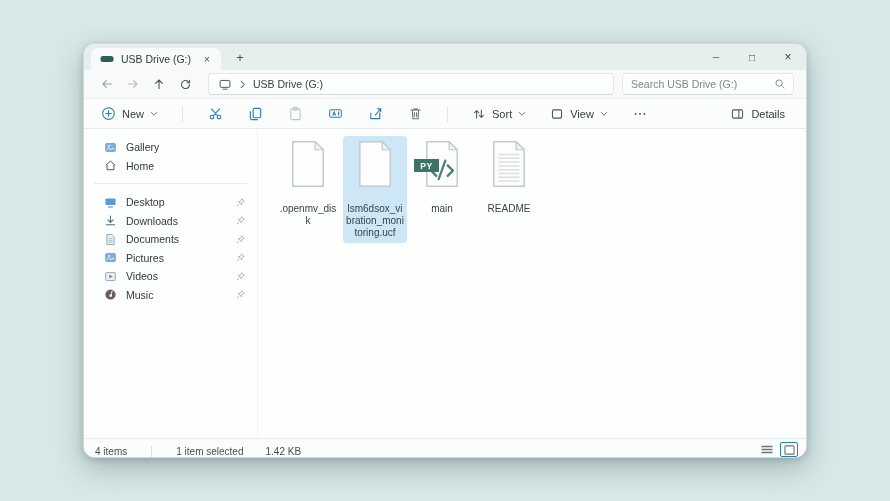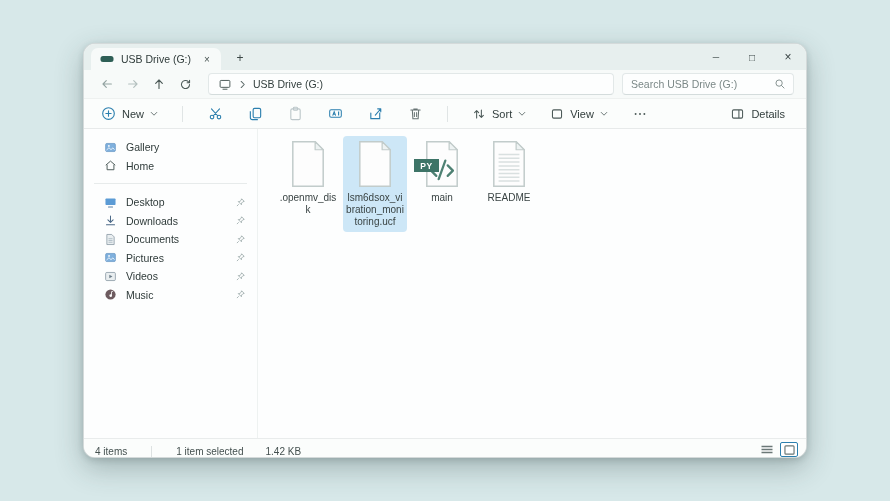--- a/index.html
+++ b/index.html
@@ -70,21 +70,21 @@
   .side-sep { height:1px; background:#e7ebeb; margin:8px 10px 9px 10px; }
   .content { flex:1; padding:7px 8px 8px 18px; display:flex; flex-wrap:wrap; align-content:flex-start; align-items:flex-start; gap:0 3px; }
   .file-item { width:64px; display:flex; flex-direction:column; align-items:center; padding:3px 3px 4px; border-radius:4px; }
   .file-item.selected { background:#cde7f7; }
   .file-icon { width:44px; height:50px; position:relative; display:flex; align-items:center; justify-content:center; }
   .file-badge {
     position:absolute; left:-6px; top:20px; width:25px; height:13px; background:#3d7467;
     color:#fff; font-size:8.5px; font-weight:bold; display:flex; align-items:center; justify-content:center;
     letter-spacing:.5px;
   }
-  .file-label { margin-top:3px; font-size:10px; line-height:12px; text-align:center; color:#3a4444; max-width:62px; overflow-wrap:anywhere; }
+  .file-label { margin-top:14px; font-size:10px; line-height:12px; text-align:center; color:#3a4444; max-width:62px; overflow-wrap:anywhere; }
   
   .statusbar {
     height:19px; flex:0 0 auto; background:#fbfdfc; border-top:1px solid #e9ecec;
     display:flex; align-items:flex-end; padding:0 8px 0 11px; font-size:10px; color:#44504f; gap:24px;
   }
   .status-divider { width:1px; height:11px; background:#dde2e2; }
   .status-size { margin-left:-2px; }
   .view-toggles { margin-left:auto; display:flex; align-items:center; gap:4px; }
   .view-toggle { width:18px; height:15px; display:flex; align-items:center; justify-content:center; border:1px solid transparent; border-radius:2px; }
   .view-toggle.active { border-color:#2b7fae; background:#fff; }

